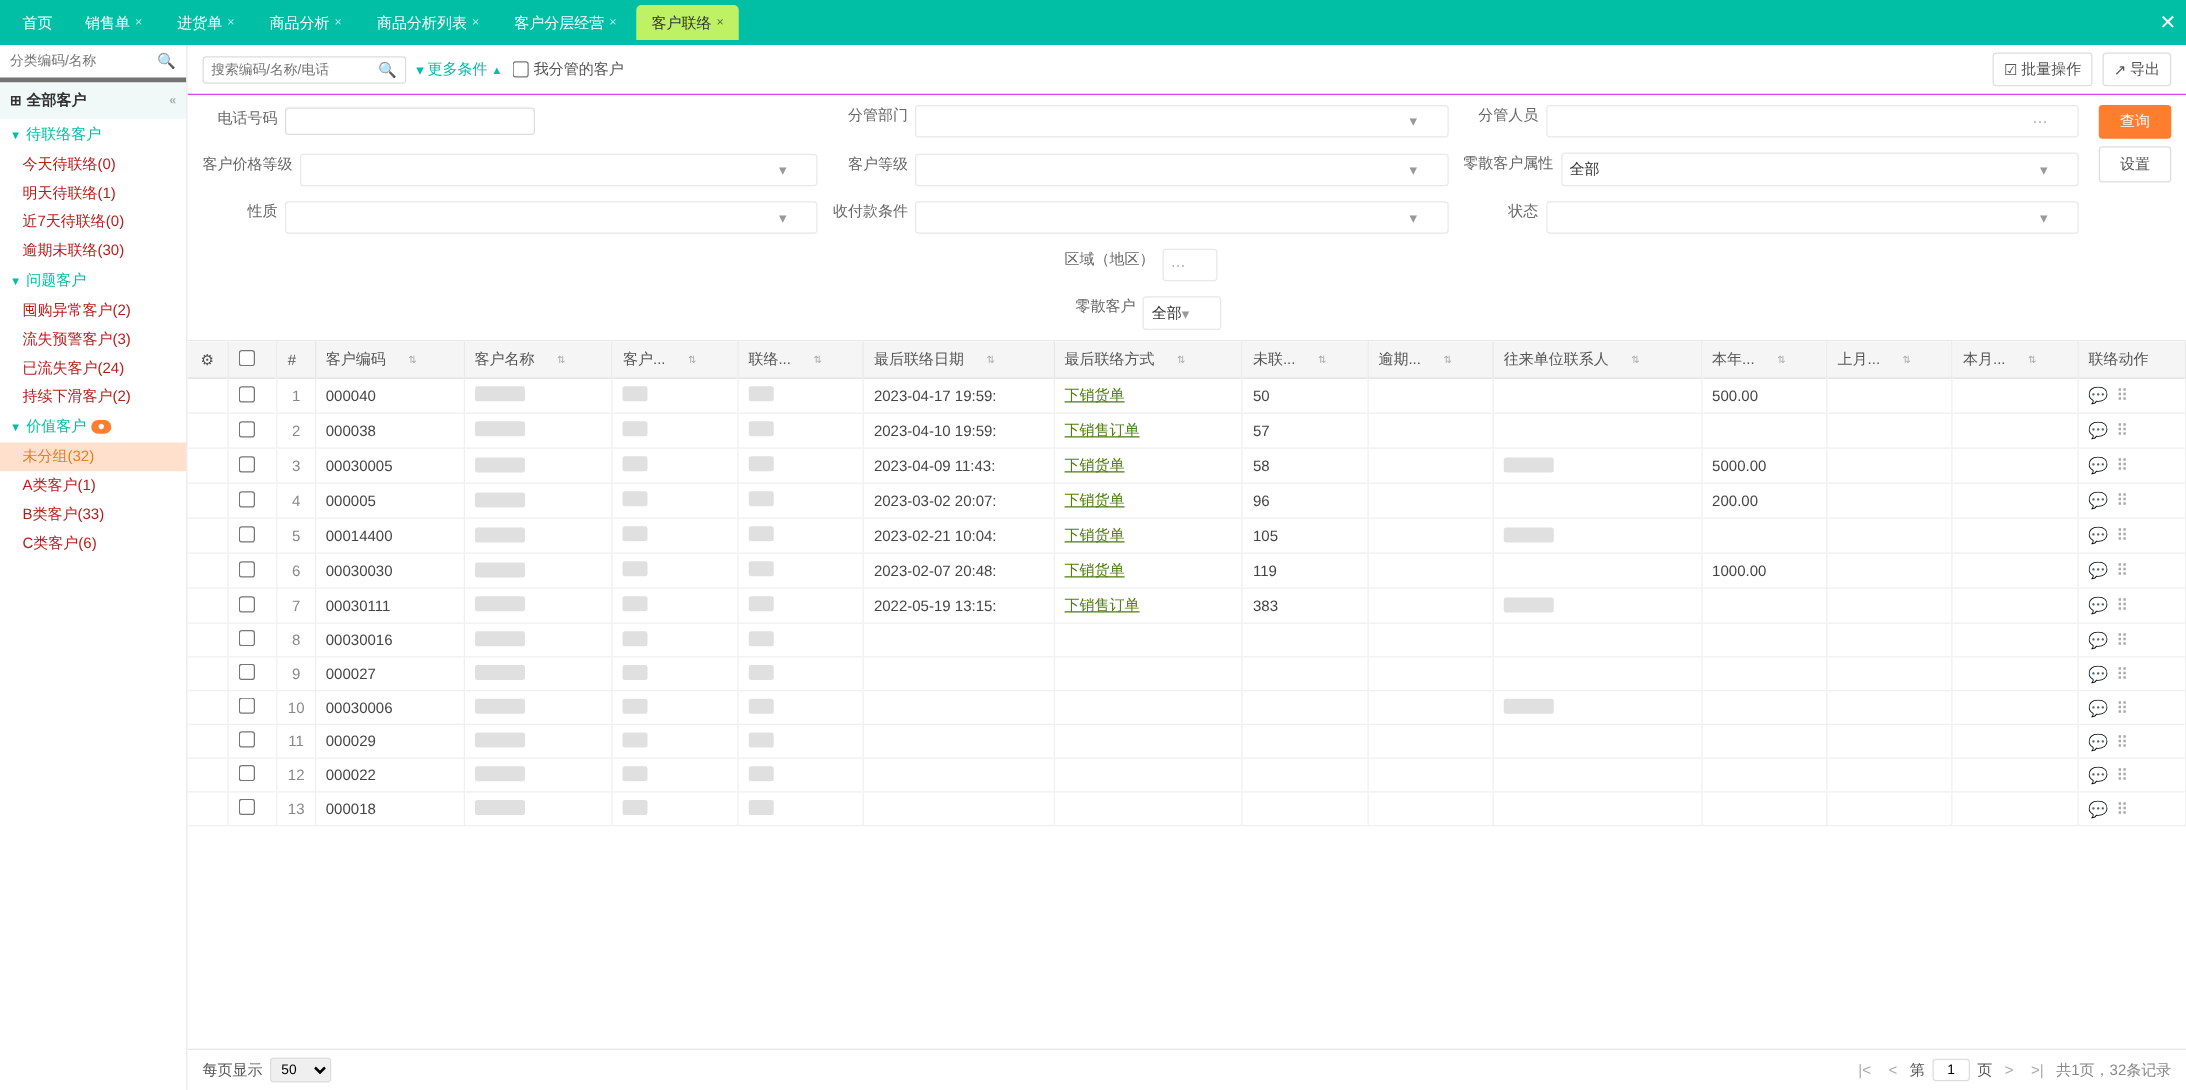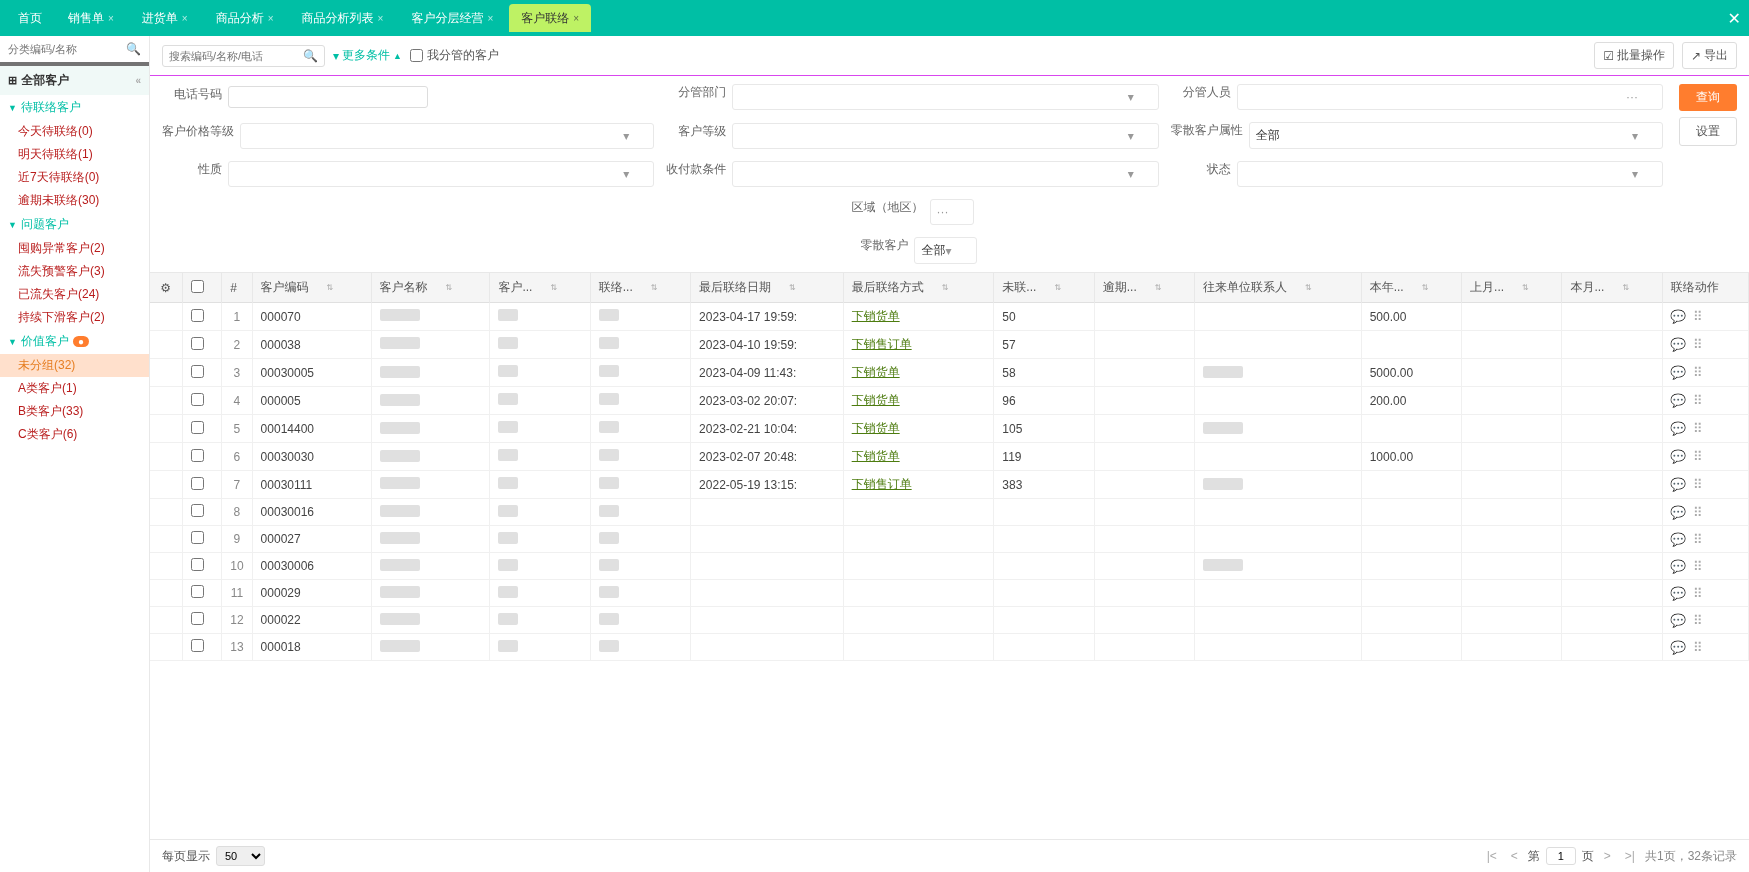--- a/index.html
+++ b/index.html
@@ -661,21 +661,21 @@
                 </div>
               </th>
             <th>联络动作</th>
           </tr>
         </thead>
         <tbody id="table-body">
         <tr>
     <td></td>
     <td><input type="checkbox" style=""></td>
     <td class="num-col">1</td>
-    <td>000070</td>
+    <td>000040</td>
     <td><span class="blurred">亲仿</span></td>
     <td><span class="blurred" style="min-width:20px;"></span></td>
     <td><span class="blurred" style="min-width:20px;"></span></td>
     <td>2023-04-17 19:59:</td>
     <td><span class="link-text">下销货单</span></td>
     <td>50</td>
     <td></td>
     <td><span></span></td>
     <td>500.00</td>
     <td></td>

